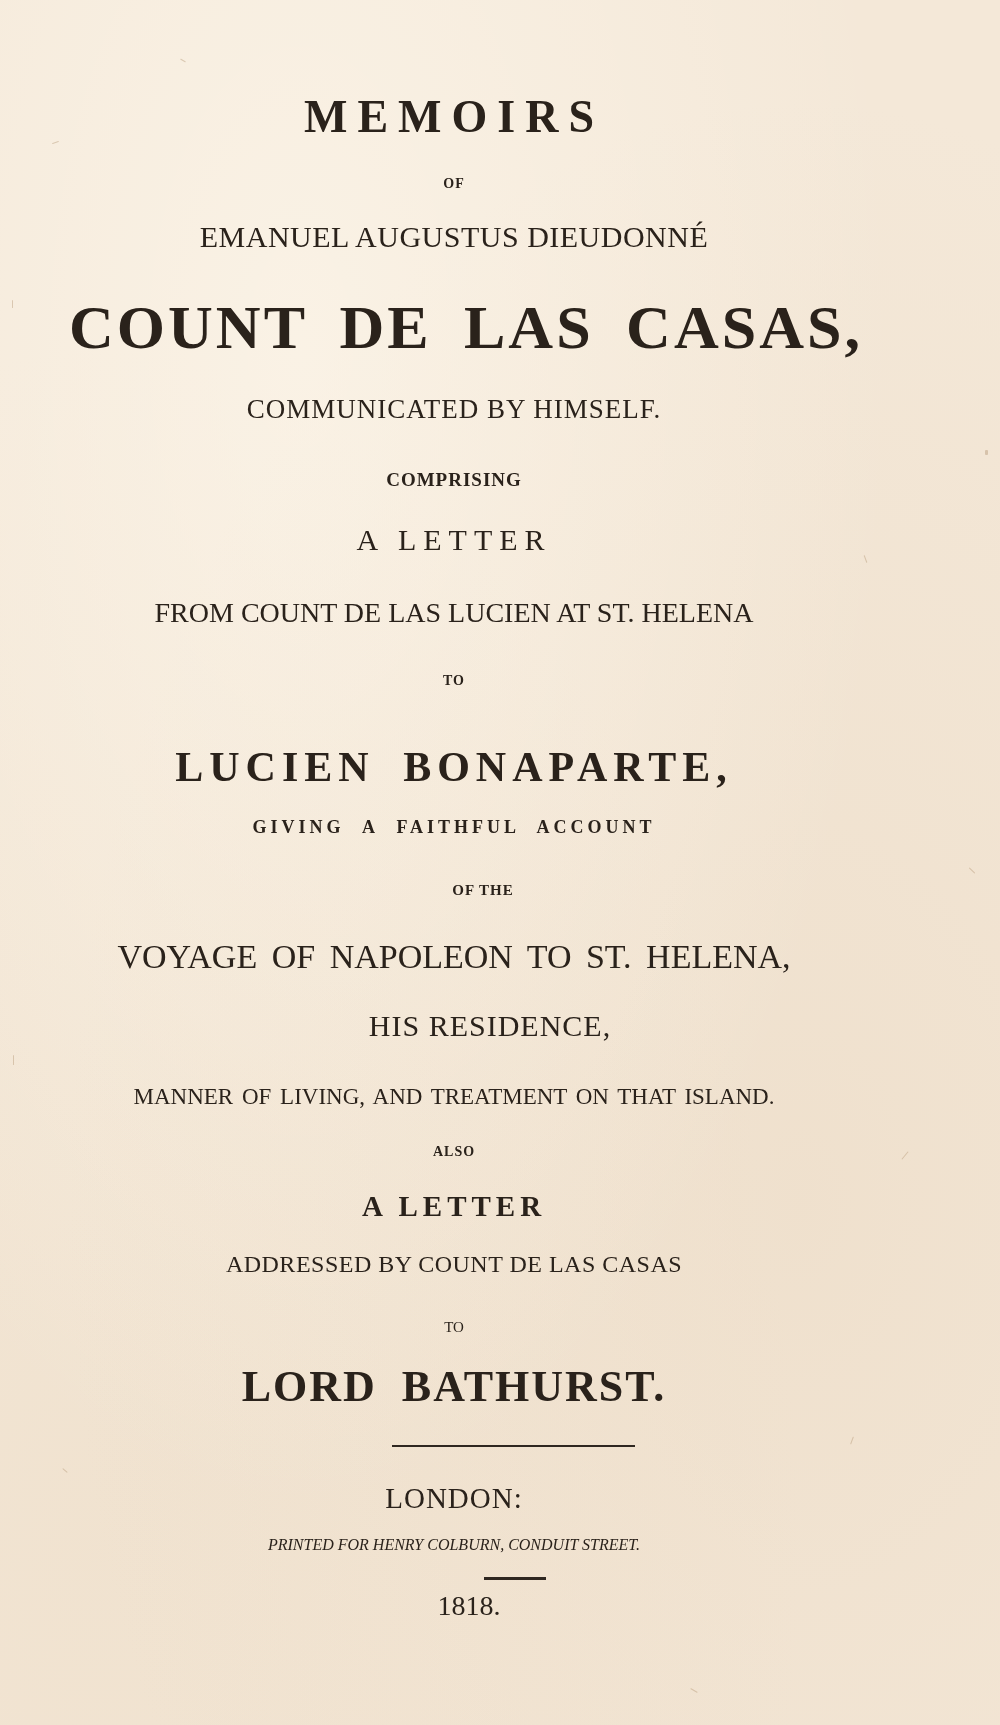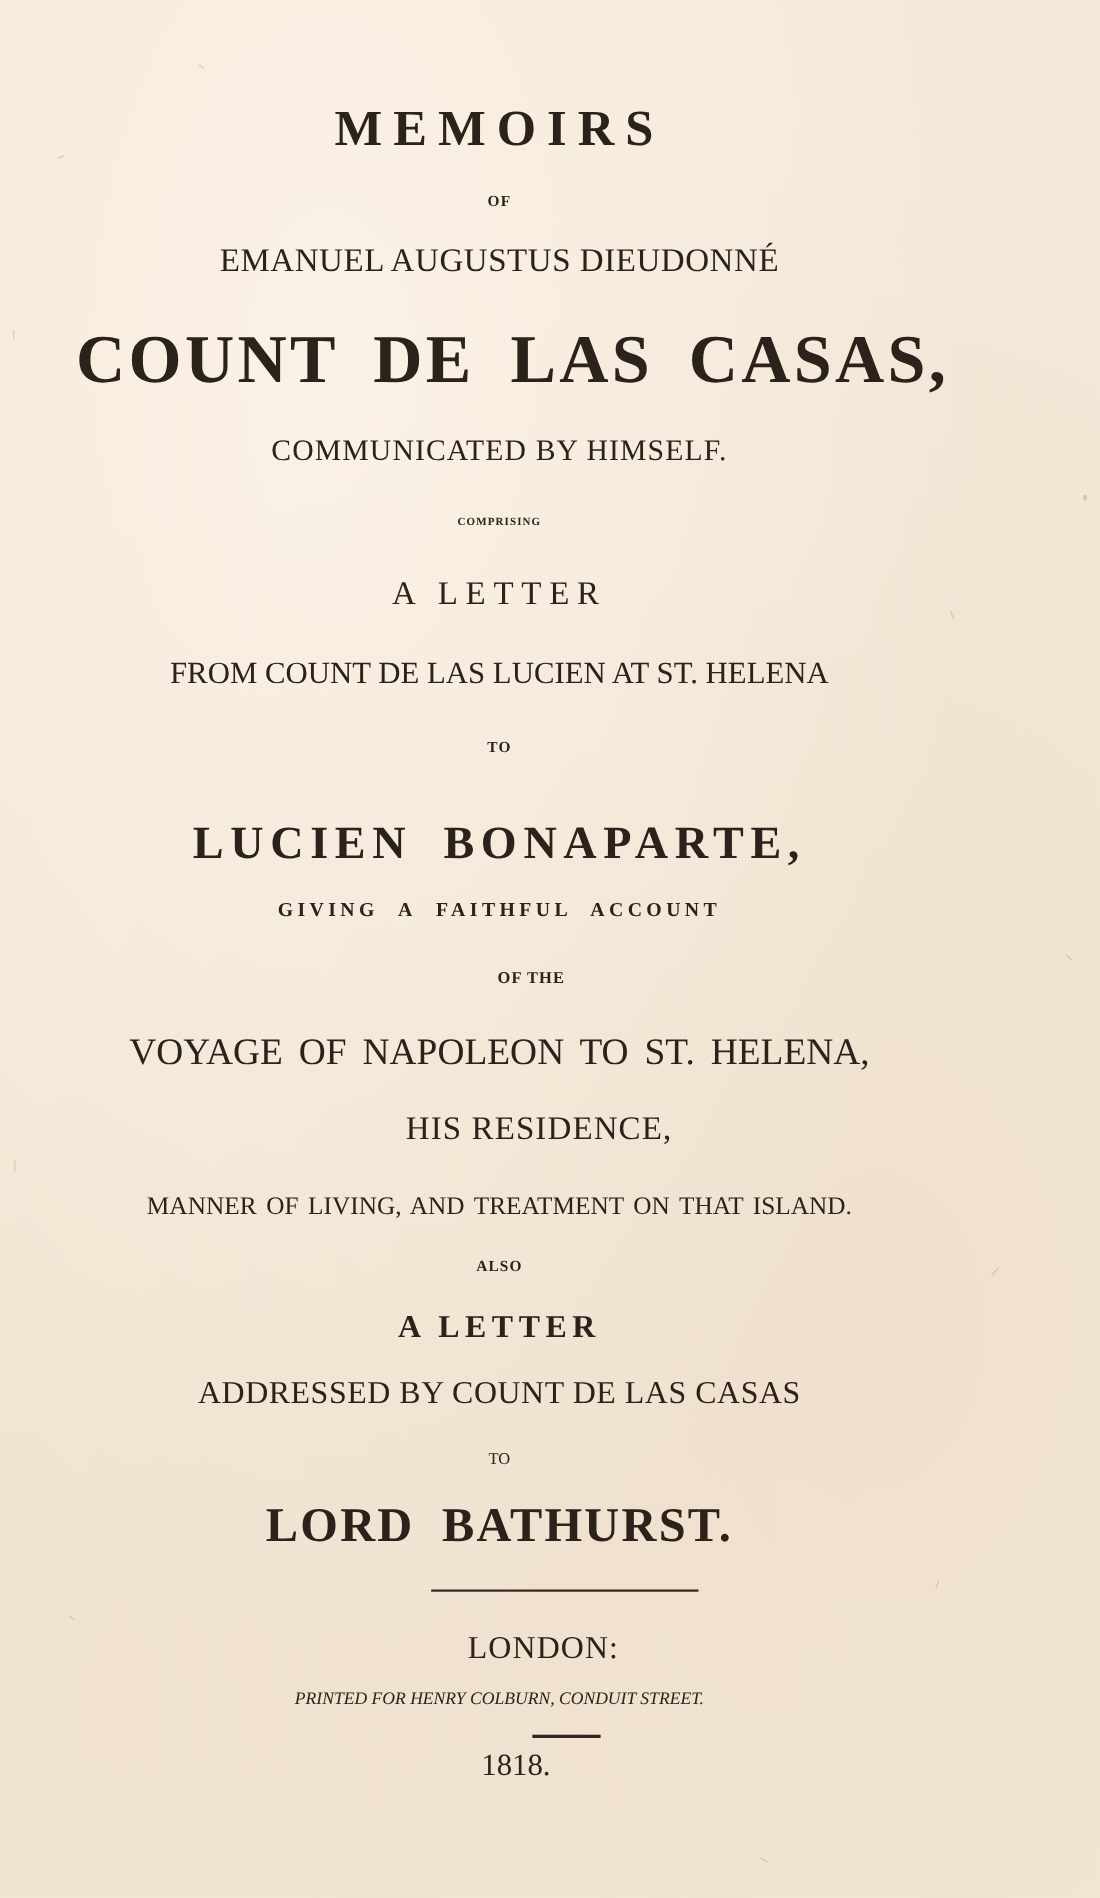--- a/index.html
+++ b/index.html
@@ -34,21 +34,21 @@
   <div class="line bold" style="top:94px; font-size:46px; letter-spacing:10px;">MEMOIRS</div>
 
   <div class="line bold" style="top:177px; font-size:14px; letter-spacing:1px;">OF</div>
 
   <div class="line" style="top:222px; font-size:30px; letter-spacing:0.5px;">EMANUEL AUGUSTUS DIEUDONNÉ</div>
 
   <div class="line bold" style="top:296px; font-size:62px; letter-spacing:3px; word-spacing:14px;padding-left:12px;">COUNT DE LAS CASAS,</div>
 
   <div class="line" style="top:396px; font-size:27px; letter-spacing:1px;">COMMUNICATED BY HIMSELF.</div>
 
-  <div class="line bold" style="top:470px; font-size:10px; letter-spacing:1px;">COMPRISING</div>
+  <div class="line bold" style="top:470px; font-size:19px; letter-spacing:1px;">COMPRISING</div>
 
   <div class="line" style="top:525px; font-size:30px; letter-spacing:7px;">A LETTER</div>
 
   <div class="line" style="top:599px; font-size:28px;">FROM COUNT DE LAS LUCIEN AT ST. HELENA</div>
 
   <div class="line bold" style="top:674px; font-size:14px; letter-spacing:1px;">TO</div>
 
   <div class="line bold" style="top:730px; font-size:42px; letter-spacing:6px; word-spacing:12px;margin-top:16px;">LUCIEN BONAPARTE,</div>
 
   <div class="line bold" style="top:818px; font-size:18px; letter-spacing:4px; word-spacing:10px;">GIVING A FAITHFUL ACCOUNT</div>
@@ -58,29 +58,29 @@
   <div class="line" style="top:940px; font-size:34px; word-spacing:6px;">VOYAGE OF NAPOLEON TO ST. HELENA,</div>
 
   <div class="line" style="top:1011px; font-size:30px; letter-spacing:1px;margin-left:36px;">HIS RESIDENCE,</div>
 
   <div class="line" style="top:1085px; font-size:23px; word-spacing:3px;">MANNER OF LIVING, AND TREATMENT ON THAT ISLAND.</div>
 
   <div class="line bold" style="top:1145px; font-size:14px; letter-spacing:1px;">ALSO</div>
 
   <div class="line bold" style="top:1192px; font-size:29px; letter-spacing:5px;">A LETTER</div>
 
-  <div class="line" style="top:1252px; font-size:29px; letter-spacing:0.5px;">ADDRESSED BY COUNT DE LAS CASAS</div>
+  <div class="line" style="top:1252px; font-size:24px; letter-spacing:0.5px;">ADDRESSED BY COUNT DE LAS CASAS</div>
 
   <div class="line" style="top:1320px; font-size:15px;">TO</div>
 
   <div class="line bold" style="top:1365px; font-size:44px; letter-spacing:2px; word-spacing:12px;">LORD BATHURST.</div>
 
   <div class="rule" style="top:1445px; left:392px; width:243px;"></div>
 
-  <div class="line" style="top:1484px; font-size:29px; letter-spacing:1px;padding-left:40px;">LONDON:</div>
+  <div class="line" style="top:1484px; font-size:29px; letter-spacing:1px;">LONDON:</div>
 
   <div class="line" style="top:1537px; font-size:16px;font-style:italic;">PRINTED FOR HENRY COLBURN, CONDUIT STREET.</div>
 
   <div class="rule" style="top:1577px; left:484px; width:62px; height:3px;"></div>
 
   <div class="line" style="top:1592px; font-size:28px;margin-left:15px;">1818.</div>
 
   <div class="speck" style="top:60px;left:180px;width:6px;height:1px;transform:rotate(30deg)"></div>
   <div class="speck" style="top:142px;left:52px;width:7px;height:1px;transform:rotate(-20deg)"></div>
   <div class="speck" style="top:450px;left:985px;width:3px;height:5px"></div>

